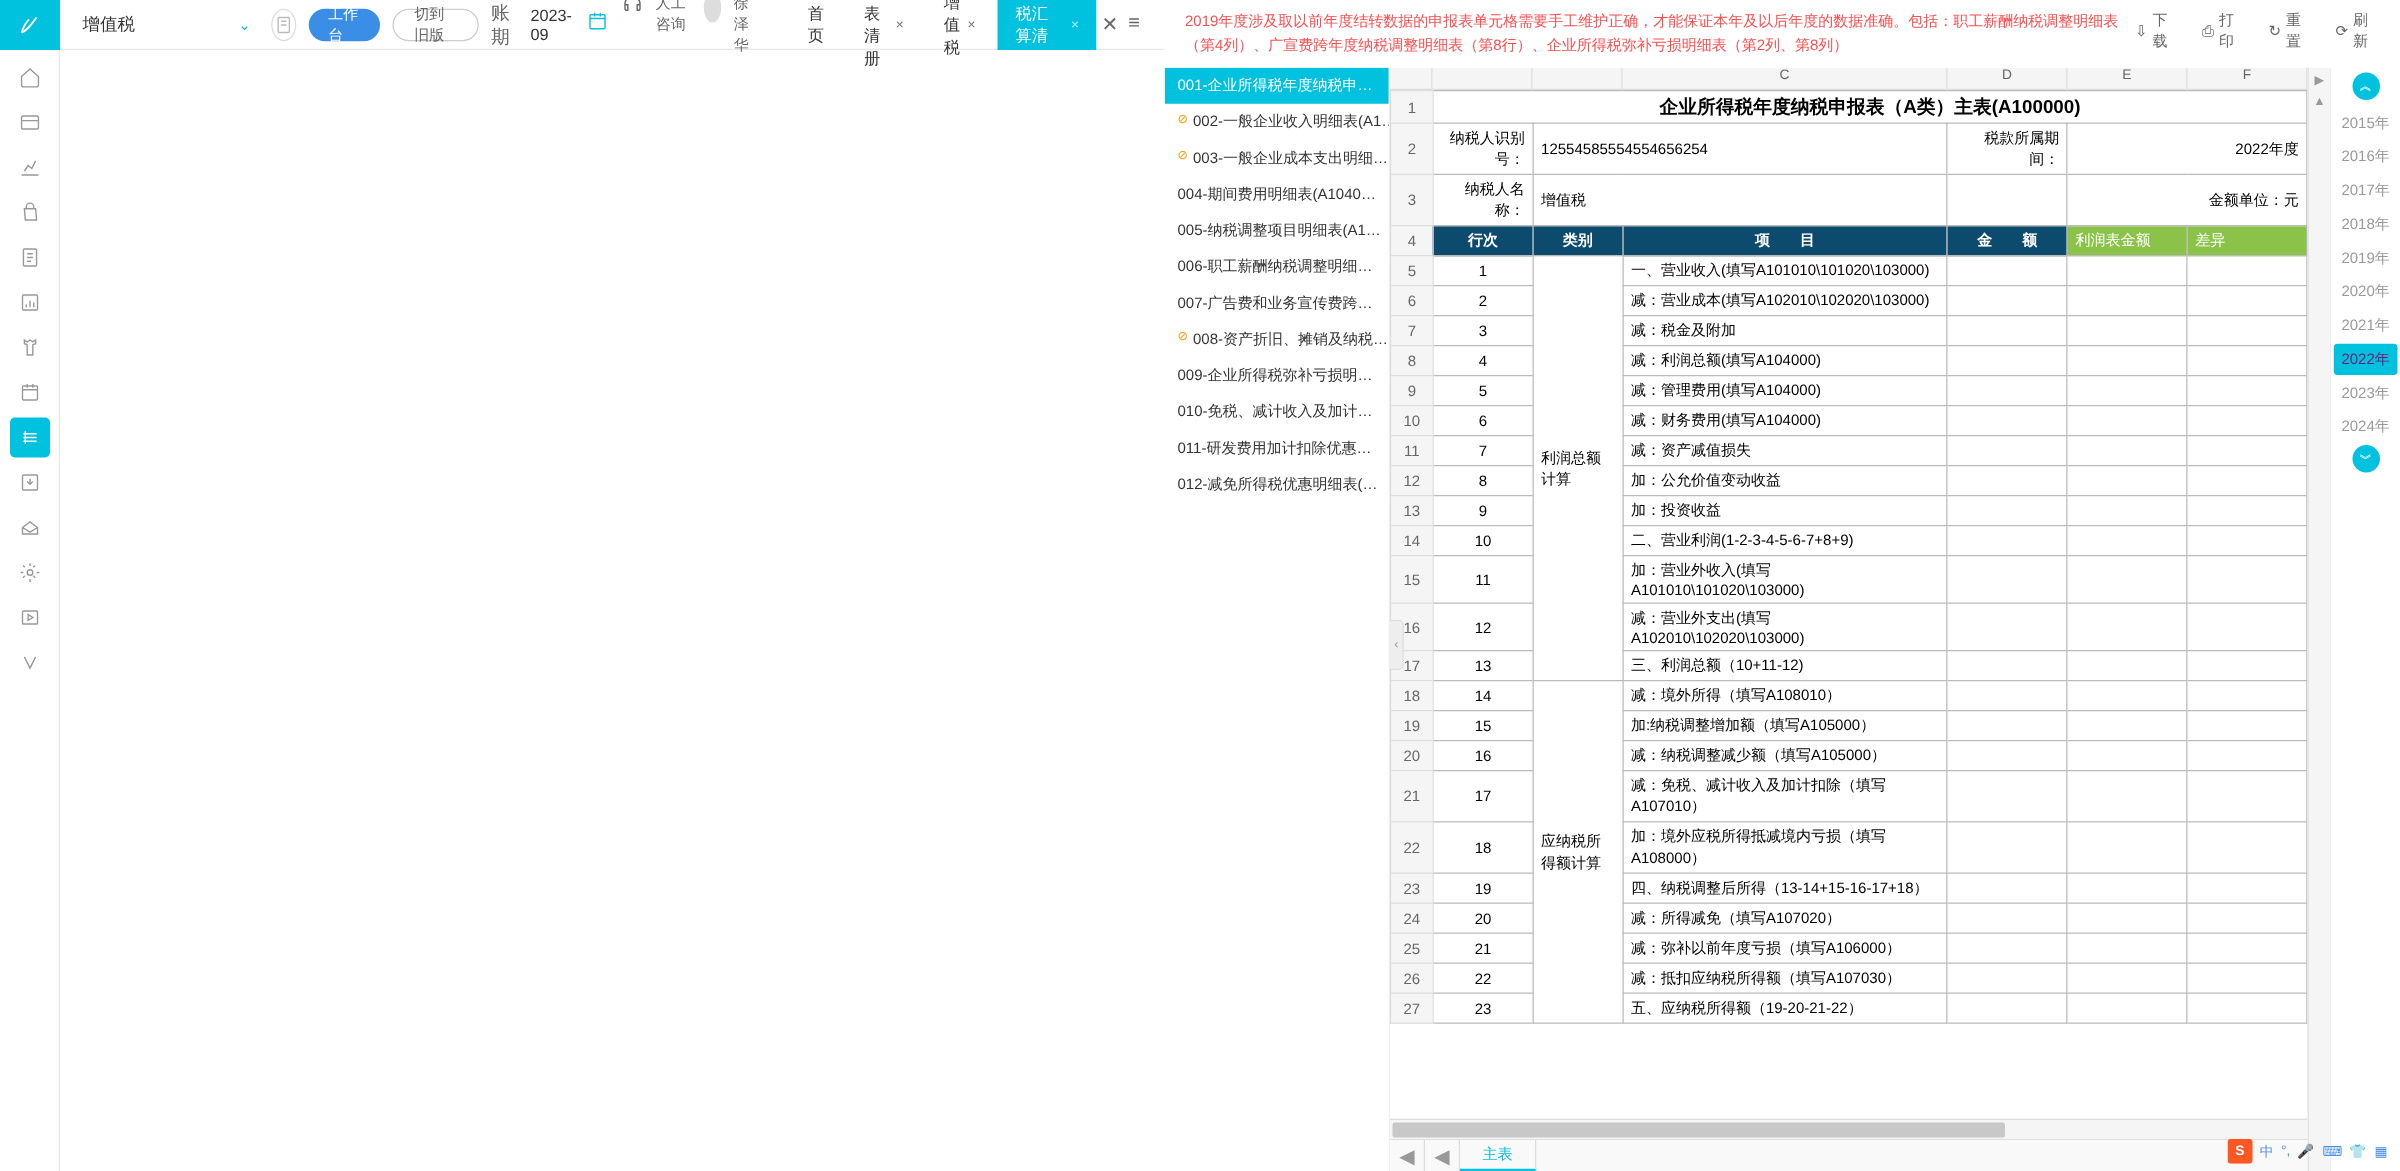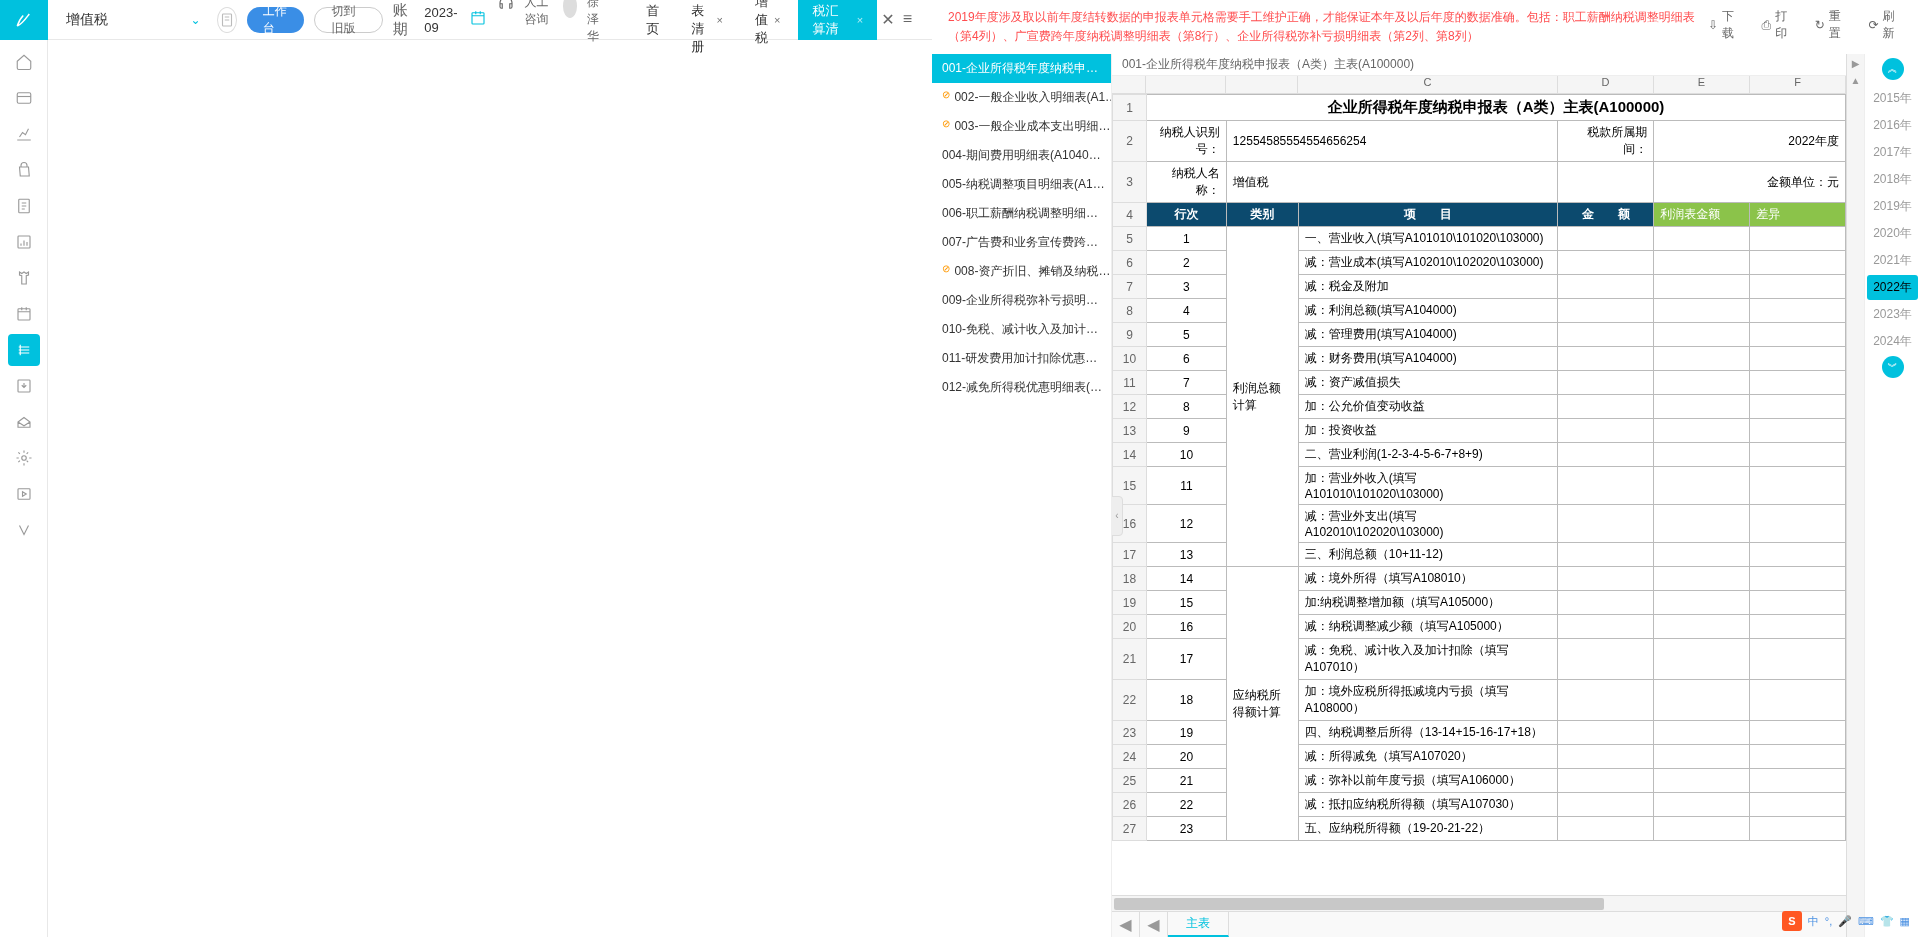--- a/index.html
+++ b/index.html
@@ -54,21 +54,21 @@
 .right{text-align:right}
 .vert-mid{background:#fff}
 .btm-tabs{height:26px;border-top:1px solid #ddd;display:flex;align-items:center;background:#f9f9f9}
 .btm-nav{width:28px;text-align:center;color:#999;border-right:1px solid #ddd;height:100%;display:flex;align-items:center;justify-content:center}
 .btm-tab{padding:0 18px;height:100%;display:flex;align-items:center;color:#00c1de;border-right:1px solid #ddd;border-bottom:2px solid #00c1de;font-size:12px}
 .hscroll{height:16px;border-top:1px solid #ddd;position:relative;background:#f5f5f5}
 .hscroll-thumb{position:absolute;left:2px;top:2px;width:490px;height:12px;background:#c8c8c8;border-radius:2px}
 .year-rail{width:56px;background:#fff;border-left:1px solid #eee;display:flex;flex-direction:column;align-items:center;padding-top:4px;gap:2px}
 .yr-btn{width:22px;height:22px;border-radius:50%;background:#00c1de;color:#fff;display:flex;align-items:center;justify-content:center;font-size:10px;margin-bottom:4px}
 .yr{font-size:12px;color:#999;padding:4px 0;cursor:pointer}
-.yr.active{background:#00c1de;color:#000000;border-radius:3px;padding:4px 6px}
+.yr.active{background:#00c1de;color:#701a75;border-radius:3px;padding:4px 6px}
 .collapse-handle{position:absolute;left:-1px;top:50%;width:12px;height:40px;background:#eee;border:1px solid #ddd;border-radius:0 4px 4px 0;display:flex;align-items:center;justify-content:center;font-size:10px;color:#999}
 .ime-bar{position:fixed;bottom:6px;right:10px;display:flex;gap:6px;align-items:center}
 .ime-ic{width:20px;height:20px;background:#ff5722;color:#fff;border-radius:3px;display:flex;align-items:center;justify-content:center;font-size:11px;font-weight:bold}
 .ime-txt{font-size:11px;color:#4a90e2}
 .right-edge{width:18px;background:#f5f5f5;border-left:1px solid #ddd;display:flex;flex-direction:column;align-items:center;padding-top:4px;gap:6px;font-size:10px;color:#999}
 svg{width:18px;height:18px}
 </style>
 </head>
 <body>
 
@@ -247,21 +247,20 @@
             <div class="fl-item">
               <span>011-研发费用加计扣除优惠…</span>
             </div>
             <div class="fl-item">
               <span>012-减免所得税优惠明细表(…</span>
             </div>
           </div>
 
         <div class="sheet-wrap">
           <div class="collapse-handle">‹</div>
-          <div class="sheet-path">001-企业所得税年度纳税申报表（A类）主表(A100000)</div>
           <div class="col-hdr">
             <div class="ch-rownum"></div>
               <div class="ch-a"></div>
               <div class="ch-b"></div>
             <div class="ch-c">C</div>
             <div class="ch-d">D</div>
             <div class="ch-e">E</div>
             <div class="ch-f">F</div>
           </div>
           <div class="sheet-body">

